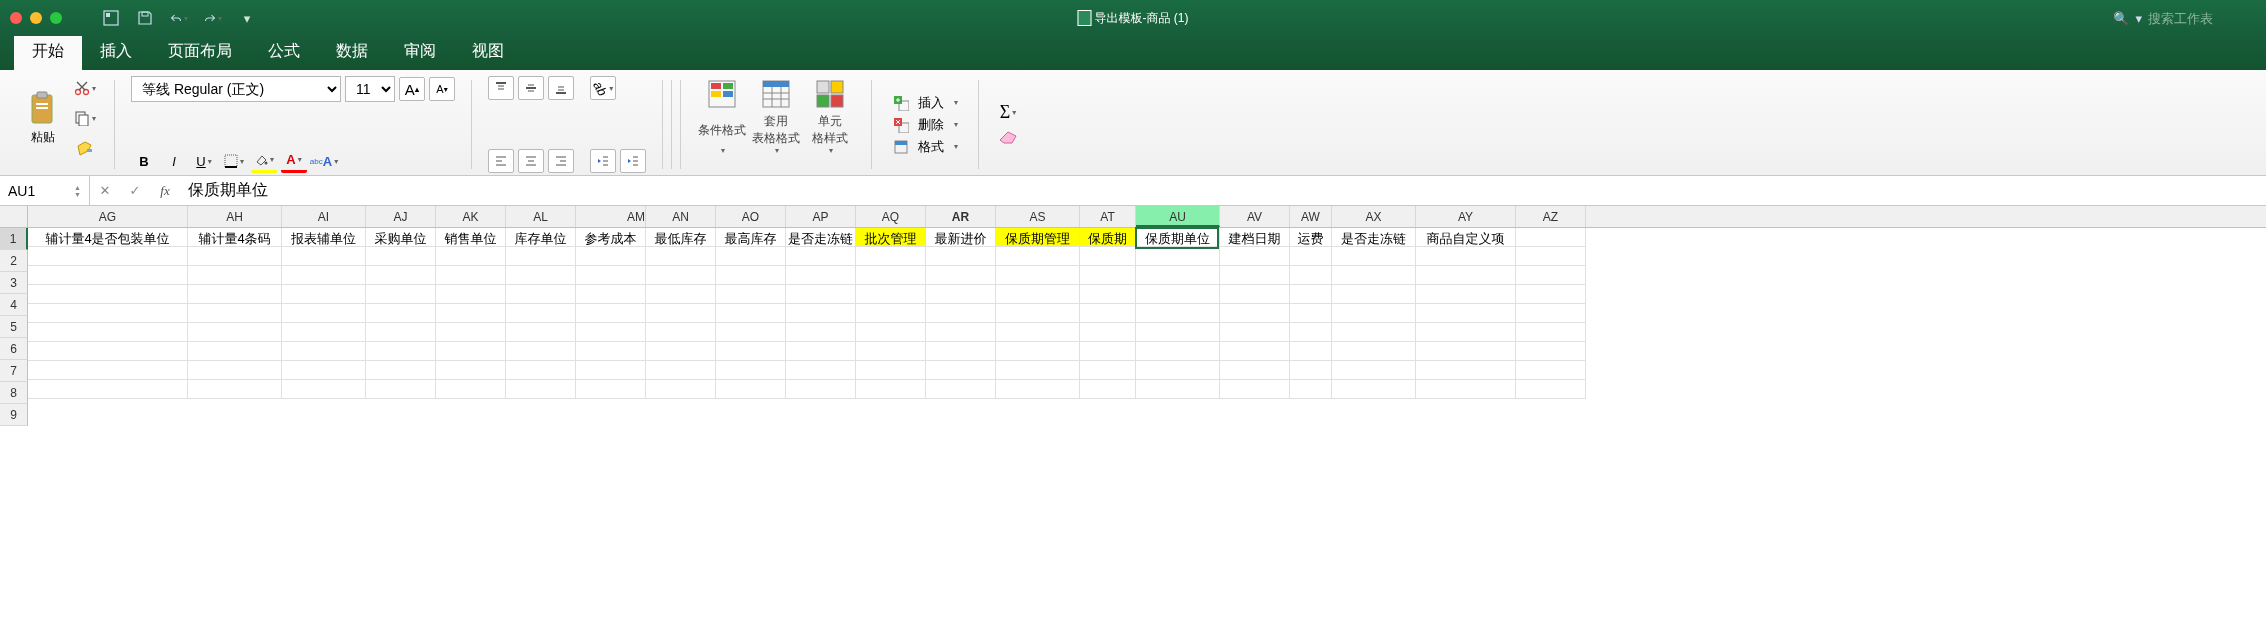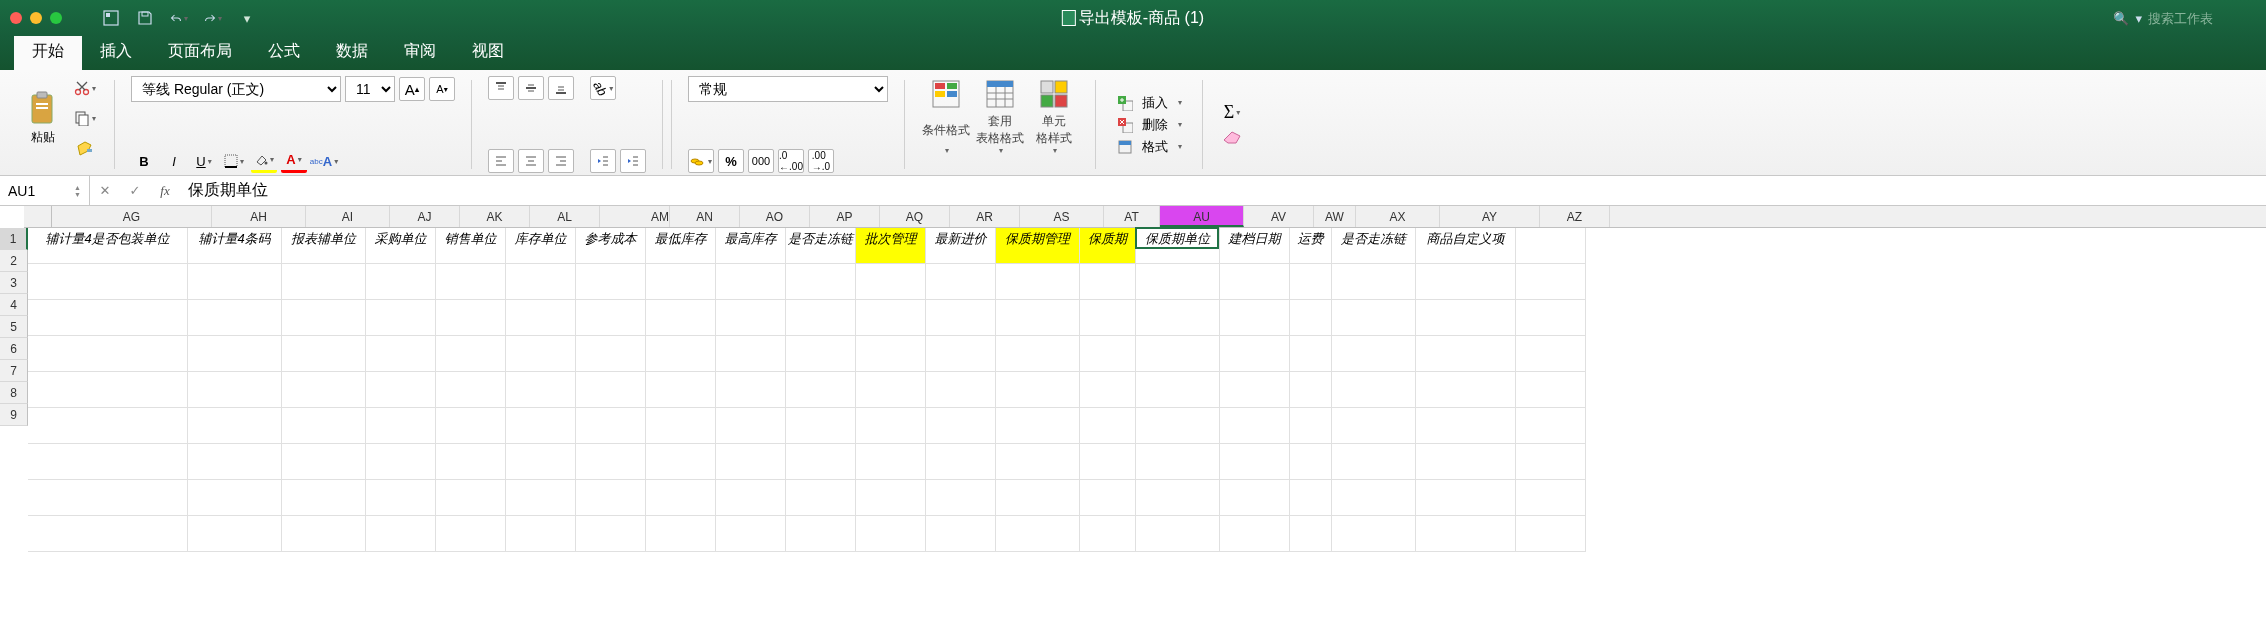--- a/index.html
+++ b/index.html
@@ -7,21 +7,21 @@
   
   
   .title-bar { height: 36px; background: linear-gradient(#1a6b42, #175d3a); display: flex; align-items: center; padding: 0 10px; color: #fff; position: relative; }
   .traffic-lights { display: flex; gap: 8px; }
   .tl { width: 12px; height: 12px; border-radius: 50%; }
   .tl.red { background: #ff5f57; }
   .tl.yellow { background: #febc2e; }
   .tl.green { background: #28c840; }
   .qat { display: flex; gap: 16px; margin-left: 40px; align-items: center; }
   .qat-icon { width: 18px; height: 18px; display: flex; align-items: center; justify-content: center; color: #d0e5d8; cursor: pointer; }
-  .title-center { position: absolute; left: 50%; transform: translateX(-50%); display: flex; align-items: center; gap: 3px; color: #fff; font-size: 16px; }
+  .title-center { position: absolute; left: 50%; transform: translateX(-50%); display: flex; align-items: center; gap: 3px; color: #fff; font-size: 12px; }
   .doc-icon { width: 14px; height: 16px; background: #2a8a5a; border: 1px solid #fff; position: relative; }
   .search-area { margin-left: auto; display: flex; align-items: center; gap: 6px; color: #a0c5b0; padding: 2px 8px; border-radius: 3px; }
   .search-area input { background: transparent; border: none; color: #fff; outline: none; width: 100px; font-size: 13px; }
   .search-area input::placeholder { color: #8ab59c; }
   
   
   .ribbon-tabs { height: 34px; background: linear-gradient(#175d3a, #14532f); display: flex; align-items: flex-end; padding-left: 14px; }
   .tab { padding: 8px 18px; color: #fff; font-size: 16px; cursor: pointer; }
   .tab.active { background: #fafafa; color: #111; border-radius: 3px 3px 0 0; font-weight: 500; }
   
@@ -51,30 +51,30 @@
   .formula-bar { height: 30px; background: #fff; border-bottom: 1px solid #c8c8c8; display: flex; align-items: center; }
   .name-box { width: 90px; height: 100%; border-right: 1px solid #c8c8c8; display: flex; align-items: center; padding: 0 8px; font-size: 14px; }
   .nb-stepper { display: flex; flex-direction: column; margin-left: auto; }
   .nb-stepper span { font-size: 7px; line-height: 7px; color: #888; cursor: pointer; }
   .fbar-btn { width: 30px; display: flex; align-items: center; justify-content: center; color: #888; cursor: pointer; }
   .fx { font-style: italic; font-family: Georgia, serif; color: #555; }
   .formula-input { flex: 1; border: none; outline: none; font-size: 16px; padding: 0 8px; }
   
   
   .grid { display: flex; flex-direction: column; }
-  .col-headers { display: flex; background: #f0f0f0; border-bottom: 1px solid #c0c0c0; height: 22px; margin-left: 24px; }
+  .col-headers { display: flex; background: #f0f0f0; border-bottom: 1px solid #c0c0c0; height: 22px; }
   .corner { width: 28px; border-right: 1px solid #c0c0c0; background: #f0f0f0; }
   .ch { border-right: 1px solid #d8d8d8; text-align: center; font-size: 12px; color: #333; line-height: 22px; }
-  .ch.sel { background: #d946ef; border-bottom: 2px solid #217346; }
+  .ch.sel { background: #86efac; border-bottom: 2px solid #217346; }
   .grid-body { display: flex; }
   .row-headers { display: flex; flex-direction: column; }
   .rh { width: 28px; height: 22px; border-right: 1px solid #c0c0c0; border-bottom: 1px solid #d8d8d8; background: #f0f0f0; text-align: center; font-size: 12px; line-height: 22px; color: #333; }
   .rh.sel { background: #d8d8d8; border-right: 2px solid #217346; }
   .cells { position: relative; }
-  .cell-row { display: flex; height: 36px; font-style: italic; }
+  .cell-row { display: flex; height: 19px; }
   .cell { border-right: 1px solid #e0e0e0; border-bottom: 1px solid #e0e0e0; font-size: 13px; line-height: 22px; padding: 0 2px; overflow: hidden; white-space: nowrap; text-align: center; }
   .cell.hl { background: #ffff00; }
   .active-cell { position: absolute; border: 2px solid #217346; pointer-events: none; }
   
   svg { display: block; }
 </style>
 </head>
 <body>
 
 <div class="title-bar">
@@ -276,39 +276,20 @@
             <line x1="7" y1="7" x2="12" y2="7" stroke="#555"></line>
             <line x1="7" y1="11" x2="12" y2="11" stroke="#555"></line>
           </svg>
         </span>
     </div>
   </div>
   <div class="group-sep"></div>
 
   <div class="group-sep"></div>
 
-  <div class="group">
-    <div class="row">
-      <select class="combo num-combo" style="width:200px"><option>常规</option></select>
-    </div>
-    <div class="row" style="margin-top:8px">
-      <span class="small-btn dd-caret btn-outline">
-          <svg width="16" height="14">
-            <ellipse cx="5" cy="7" rx="4" ry="2" fill="#fc0" stroke="#b80"></ellipse>
-            <ellipse cx="9" cy="9" rx="4" ry="2" fill="#fc0" stroke="#b80"></ellipse>
-          </svg>
-        </span>
-      <span class="small-btn btn-outline">
-          <b>%</b>
-        </span>
-      <span class="small-btn btn-outline" style="font-size:11px">000</span>
-      <span class="small-btn btn-outline" style="font-size:10px">.0<br>←.00</span>
-      <span class="small-btn btn-outline" style="font-size:10px">.00<br>→.0</span>
-    </div>
-  </div>
   <div class="group-sep"></div>
 
   <div class="group">
     <div class="row">
       <div class="big-btn dd-caret">
         <span class="icn">
             <svg width="30" height="30">
               <rect x="2" y="2" width="26" height="26" fill="none" stroke="#888"></rect>
               <rect x="4" y="4" width="10" height="6" fill="#d44"></rect>
               <rect x="16" y="4" width="10" height="6" fill="#4a4"></rect>
@@ -413,21 +394,21 @@
         <div class="ch" style="width: 94px;">AH</div>
         <div class="ch" style="width: 84px;">AI</div>
         <div class="ch" style="width: 70px;">AJ</div>
         <div class="ch" style="width: 70px;">AK</div>
         <div class="ch" style="width: 70px;">AL</div>
         <div class="ch" style="width: 70px; text-align: right;">AM</div>
         <div class="ch" style="width: 70px;">AN</div>
         <div class="ch" style="width: 70px;">AO</div>
         <div class="ch" style="width: 70px;">AP</div>
         <div class="ch" style="width: 70px;">AQ</div>
-        <div class="ch" style="width: 70px;">AR</div>
+        <div class="ch" style="width: 70px; font-weight: bold;">AR</div>
         <div class="ch" style="width: 84px;">AS</div>
         <div class="ch" style="width: 56px;">AT</div>
         <div class="ch sel" style="width: 84px;">AU</div>
         <div class="ch" style="width: 70px;">AV</div>
         <div class="ch" style="width: 42px;">AW</div>
         <div class="ch" style="width: 84px;">AX</div>
         <div class="ch" style="width: 100px;">AY</div>
         <div class="ch" style="width: 70px;">AZ</div>
       </div>
   </div>

